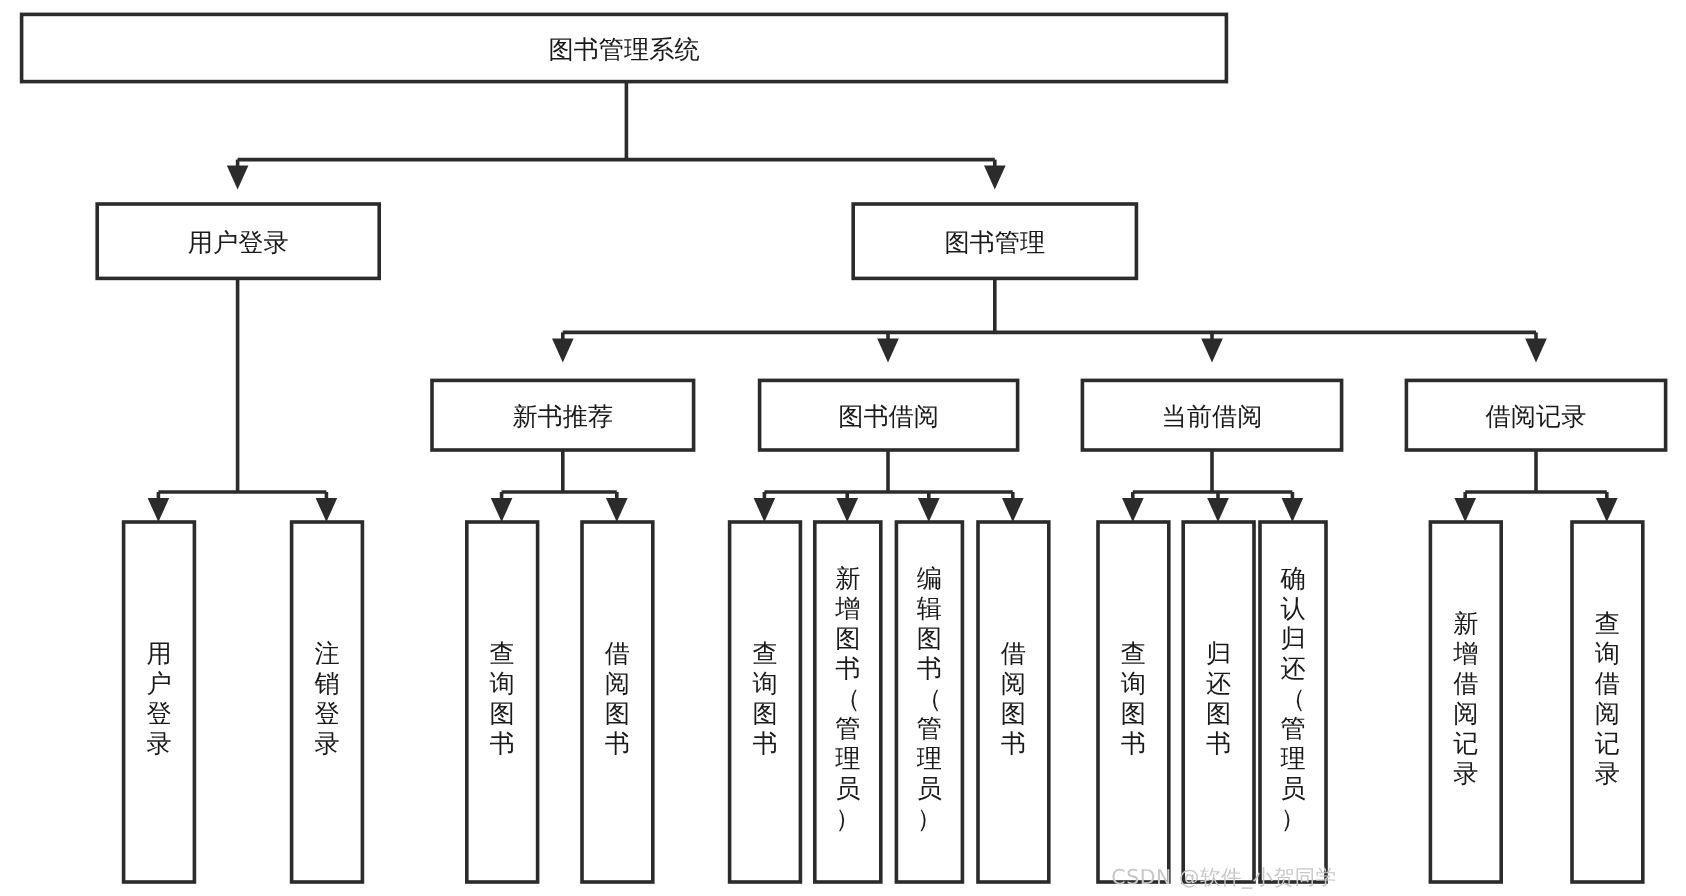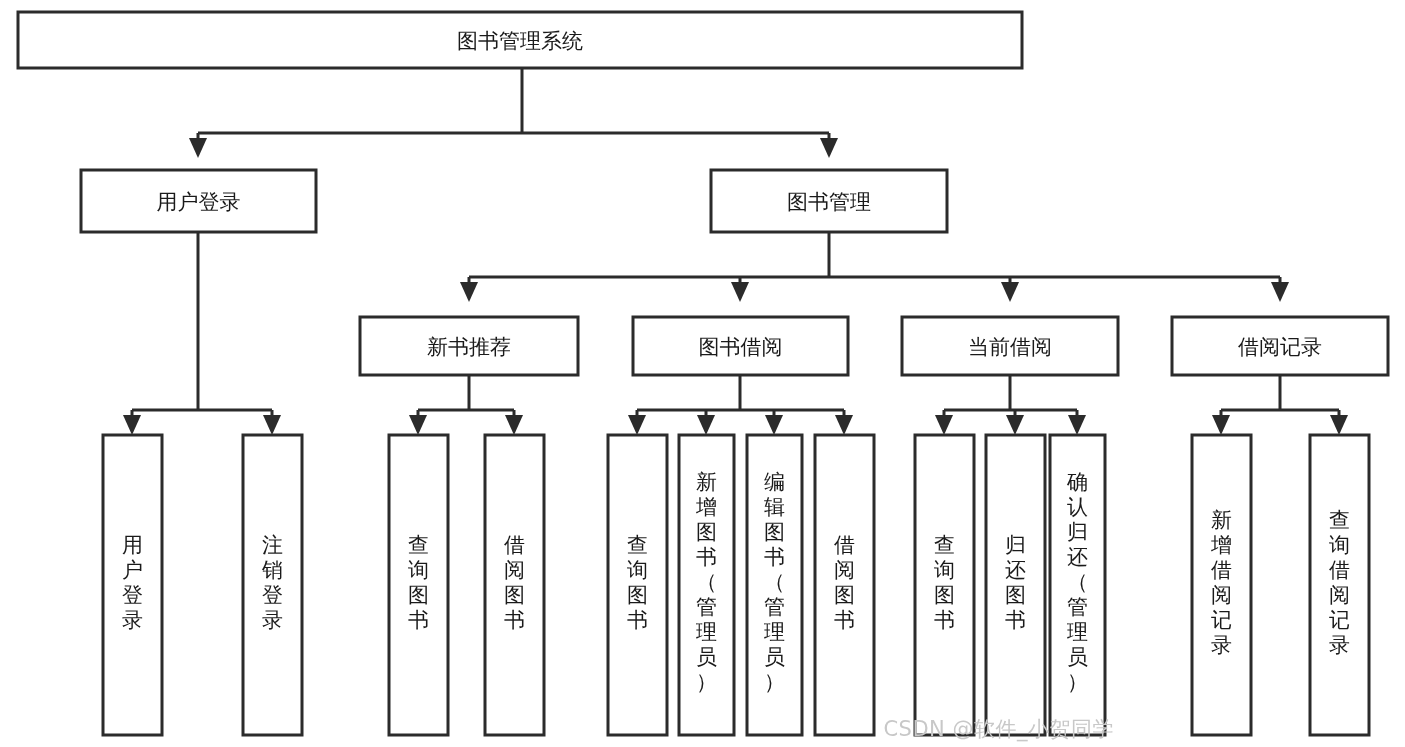--- a/index.html
+++ b/index.html
@@ -52,21 +52,21 @@
     fill: #1a1a1a;
     font-family: "DejaVu Sans", "Liberation Sans", sans-serif;
     font-size: 21px;
     text-anchor: middle;
   }
   .watermark {
     position: absolute;
     right: 8px;
     bottom: 4px;
     color: #c8c8c8;
-    font-size: 21px;
+    font-size: 17px;
     font-family: "DejaVu Sans", "Liberation Sans", sans-serif;
     letter-spacing: 0.5px;
     white-space: nowrap;
     user-select: none;
   }
 </style>
 </head>
 <body>
 
 <div id="diagram-root">

